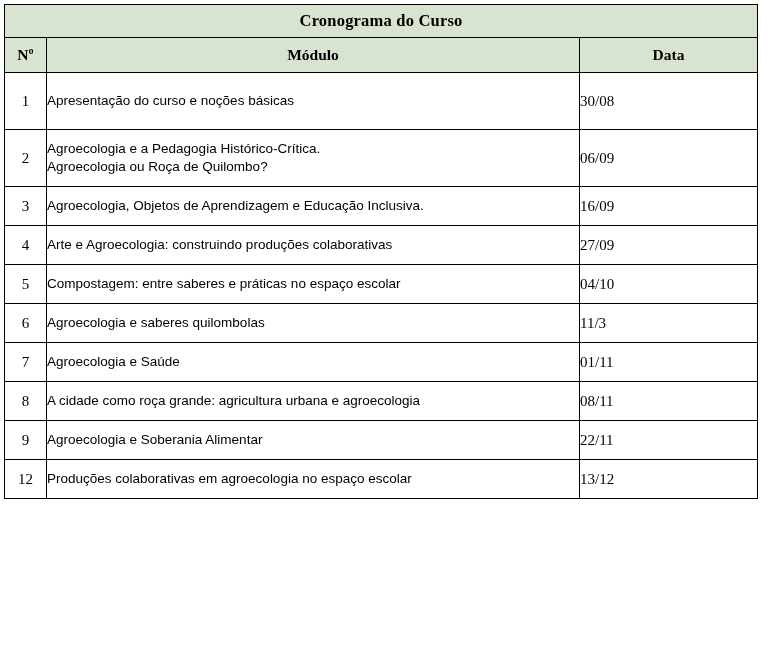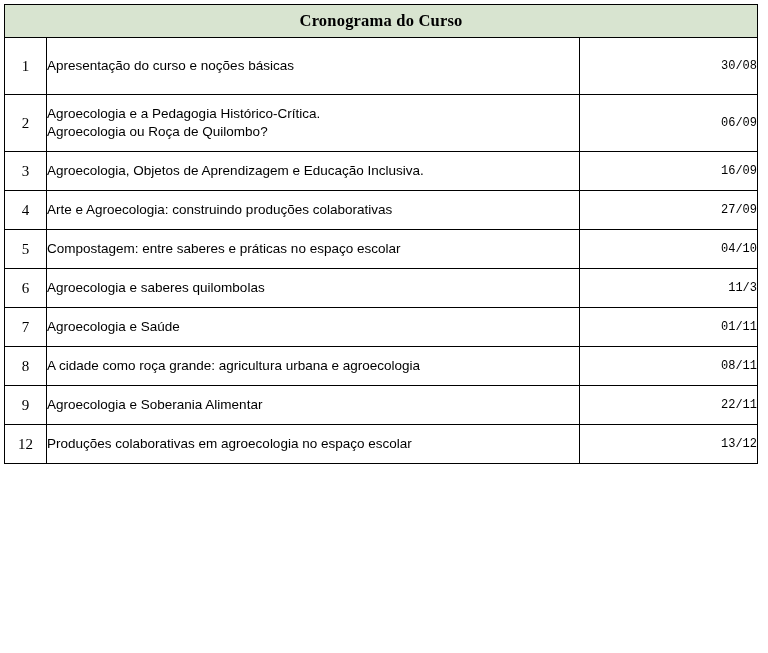--- a/index.html
+++ b/index.html
@@ -60,41 +60,46 @@
   }
   td.mod {
     text-align: left;
     font-size: 13.5px;
     font-family: "Liberation Sans", sans-serif;
     padding: 4px 6px 4px 8px;
     line-height: 1.35;
     margin-left: 16px;
   }
   td.data {
-    text-align: right;
-    font-size: 12px;
-    font-family: Liberation Mono, monospace;
+    text-align: left;
+    font-size: 15px;
+    font-family: Liberation Serif, serif;
   }
   tr.row-tall td { height: 56px; }
   tr.row-normal td { height: 38px; }
   .mod-line { display: block; }
 </style>
 </head>
 <body>
 
 <div class="sheet">
   <table class="schedule">
     <colgroup>
       <col class="col-num">
       <col class="col-mod">
       <col class="col-data">
     </colgroup>
     <thead>
       <tr>
         <th class="title-cell" colspan="3">Cronograma do Curso</th>
+      </tr>
+      <tr>
+        <th class="head-cell">Nº</th>
+        <th class="head-cell">Módulo</th>
+        <th class="head-cell">Data</th>
       </tr>
     </thead>
     <tbody id="schedule-body">
         <tr class="row-tall">
           <td class="num">1</td>
           <td class="mod">
             <span class="mod-line">Apresentação do curso e noções básicas</span>
           </td>
           <td class="data">30/08</td>
         </tr>

